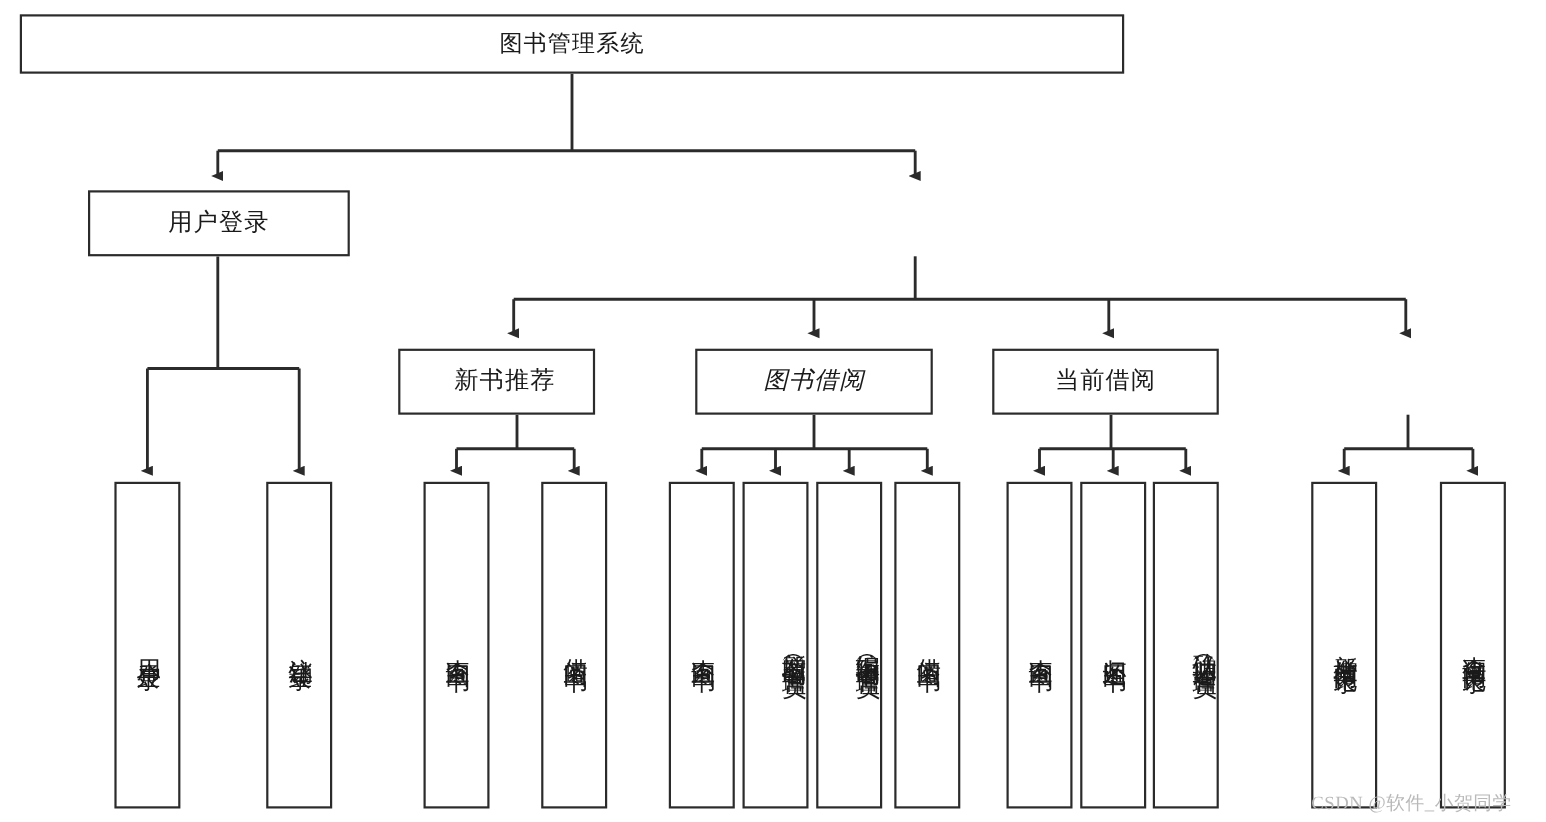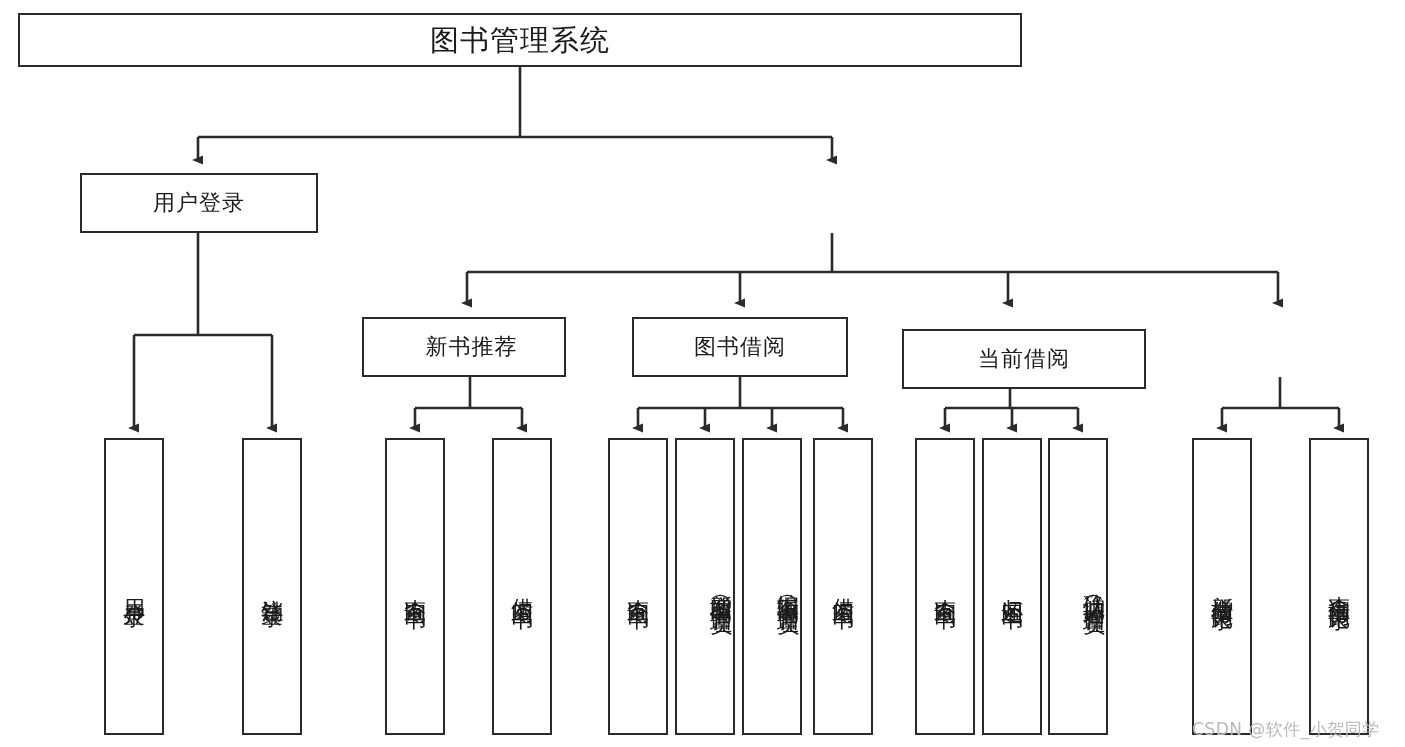--- a/index.html
+++ b/index.html
@@ -36,21 +36,21 @@
     justify-content: center;
     color: #1a1a1a;
     line-height: 1.12;
     text-align: center;
   }
   .node.h {
     font-size: 22px;
     letter-spacing: 1px;
   }
   .node.root {
-    font-size: 29px;
+    font-size: 21px;
   }
   .node.v {
     writing-mode: vertical-rl;
     text-orientation: upright;
     font-size: 22px;
     letter-spacing: 3px;
     align-items: flex-start;
     justify-content: center;
     padding-top: 6px;
   }
@@ -129,27 +129,27 @@
   </svg>
 
   <div class="node h root" style="left:18px; top:13px; width:1004px; height:54px;">
     <span>图书管理系统</span>
   </div>
 
   <div class="node h" style="left:80px; top:173px; width:238px; height:60px;">
     <span>用户登录</span>
   </div>
 
-  <div class="node h" style="left:362px; top:317px; width:204px; height:60px;padding-left:15px;">
+  <div class="node h" style="left:362px; top:317px; width:179px; height:60px;padding-left:15px;">
     <span>新书推荐</span>
   </div>
-  <div class="node h" style="left:632px; top:317px; width:216px; height:60px;">
+  <div class="node h" style="left:632px; top:317px; width:216px; height:60px;font-style:italic;">
     <span>图书借阅</span>
   </div>
-  <div class="node h" style="left:902px; top:329px; width:244px; height:60px;">
+  <div class="node h" style="left:902px; top:317px; width:206px; height:60px;">
     <span>当前借阅</span>
   </div>
 
   <div class="node v mid" style="left:104px; top:438px; width:60px; height:297px;">
     <span class="vtext">用户登录</span>
   </div>
   <div class="node v mid" style="left:242px; top:438px; width:60px; height:297px;">
     <span class="vtext">注销登录</span>
   </div>
 
@@ -183,15 +183,15 @@
     <span class="vtext">确认归还（管理员）</span>
   </div>
 
   <div class="node v mid" style="left:1192px; top:438px; width:60px; height:297px;">
     <span class="vtext">新增借阅记录</span>
   </div>
   <div class="node v mid" style="left:1309px; top:438px; width:60px; height:297px;">
     <span class="vtext">查询借阅记录</span>
   </div>
 
-  <div class="watermark" style="left:1192px; top:718px;">CSDN @软件_小贺同学</div>
+  <div class="watermark" style="left:1192px; top:718px;font-family:Liberation Serif, serif;">CSDN @软件_小贺同学</div>
 
 </div>
 
 </body></html>

